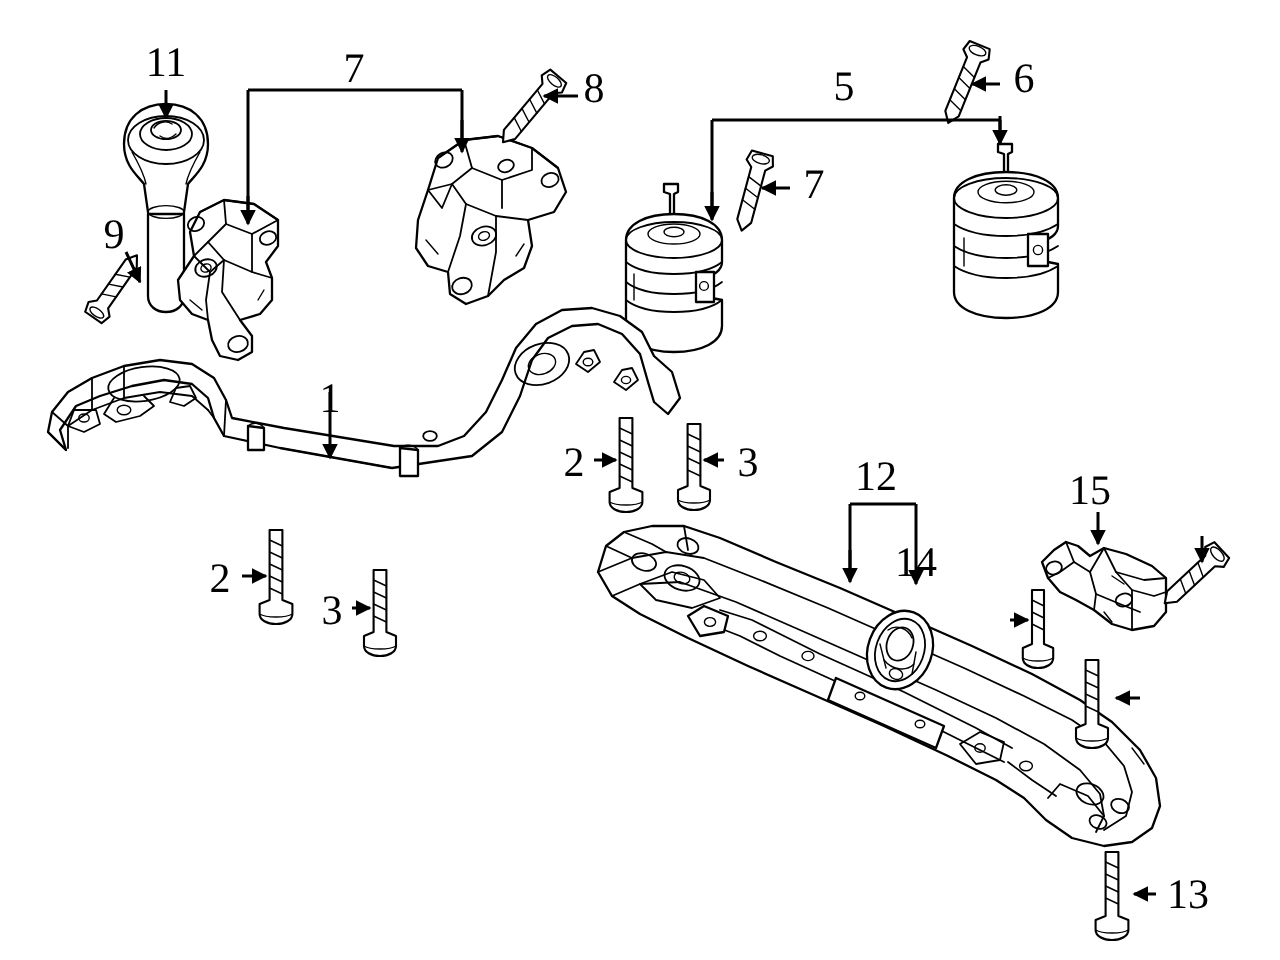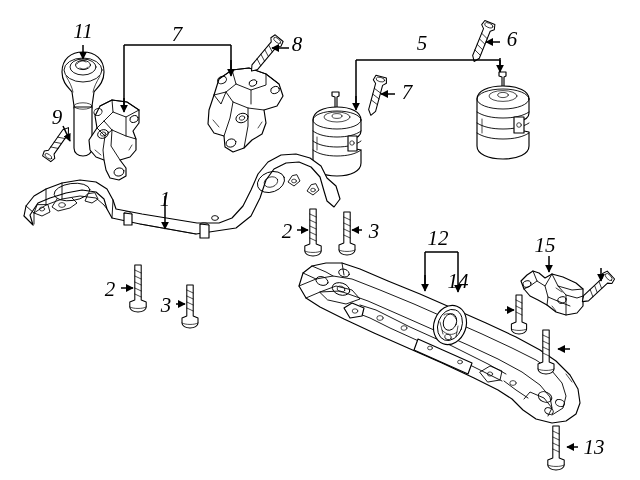--- a/index.html
+++ b/index.html
@@ -11,21 +11,20 @@
     width: 640px;
     height: 480px;
     font-family: "Liberation Serif", serif;
     overflow: hidden;
   }
   #diagram-root {
     position: relative;
     width: 640px;
     height: 384px;
     background: #ffffff;
-    font-style: italic;
   }
   svg#parts-svg {
     display: block;
     width: 640px;
     height: 480px;
   }
   .part-outline {
     fill: #ffffff;
     stroke: #000000;
     stroke-width: 1.15;

